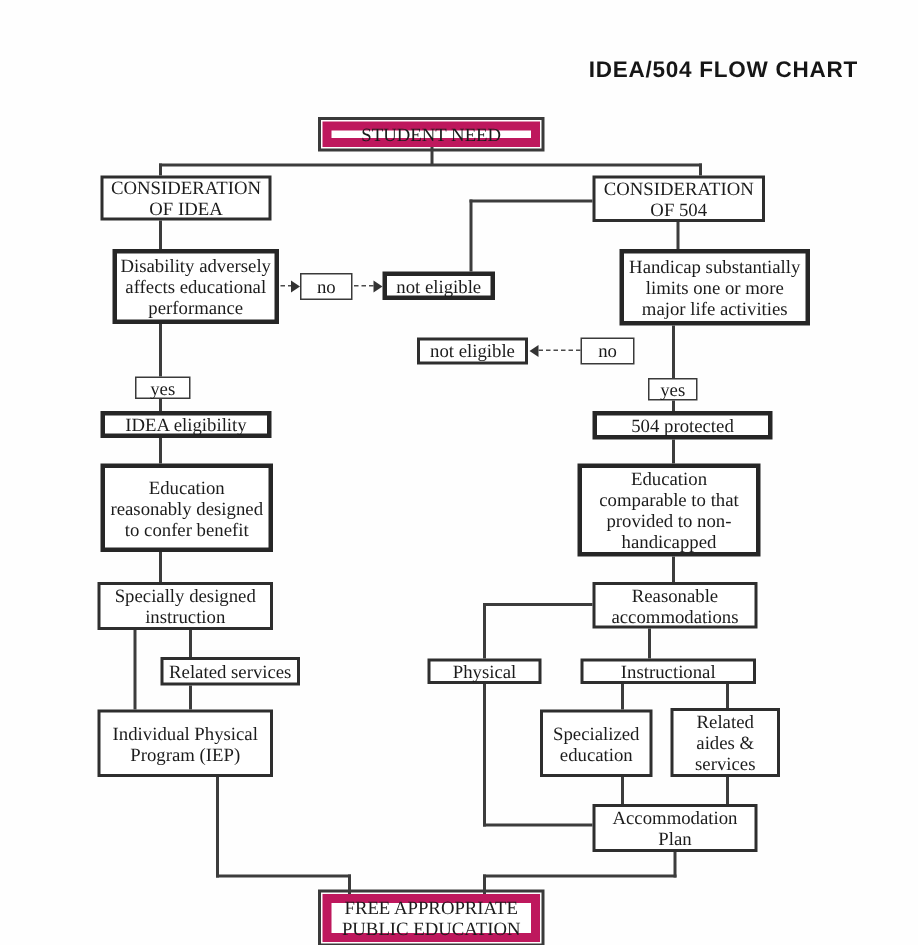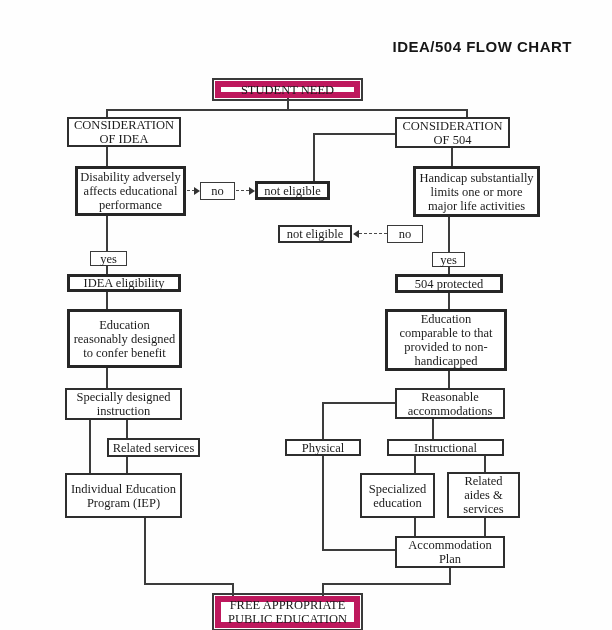--- a/index.html
+++ b/index.html
@@ -27,21 +27,21 @@
   .n-c504{left:395px;top:117px;width:115px;height:31px;}
   .n-disab{left:75px;top:166px;width:111px;height:50px;}
   .n-handi{left:385px;top:166px;width:127px;height:51px;margin-left:28px;}
   .n-noL{left:200px;top:182px;width:35px;height:18px;}
   .n-neL{left:255px;top:181px;width:75px;height:19px;}
   .n-neR{left:278px;top:225px;width:74px;height:18px;}
   .n-noR{left:387px;top:225px;width:36px;height:18px;}
   .n-yesL{left:90px;top:251px;width:37px;height:15px;}
   .n-yesR{left:432px;top:252px;width:33px;height:15px;}
   .n-ielig{left:67px;top:274px;width:114px;height:18px;}
-  .n-504p{left:395px;top:274px;width:108px;height:19px;}
+  .n-504p{left:395px;top:274px;width:120px;height:19px;}
   .n-edur{left:67px;top:309px;width:115px;height:59px;}
   .n-educ{left:385px;top:309px;width:122px;height:62px;}
   .n-spec{left:65px;top:388px;width:117px;height:32px;}
   .n-rserv{left:107px;top:438px;width:93px;height:19px;}
   .n-iep{left:65px;top:473px;width:117px;height:45px;}
   .n-racc{left:395px;top:388px;width:110px;height:31px;}
   .n-phys{left:285px;top:439px;width:76px;height:17px;}
   .n-instr{left:387px;top:439px;width:117px;height:17px;}
   .n-sedu{left:360px;top:473px;width:75px;height:45px;}
   .n-raid{left:447px;top:472px;width:73px;height:46px;}
@@ -121,21 +121,21 @@
 handicapped</span>
     </div>
   <div class="node n-spec">
       <span>Specially designed
 instruction</span>
     </div>
   <div class="node n-rserv">
       <span>Related services</span>
     </div>
   <div class="node n-iep">
-      <span>Individual Education
+      <span>Individual Physical
 Program (IEP)</span>
     </div>
   <div class="node n-racc">
       <span>Reasonable
 accommodations</span>
     </div>
   <div class="node n-phys">
       <span>Physical</span>
     </div>
   <div class="node n-instr">

